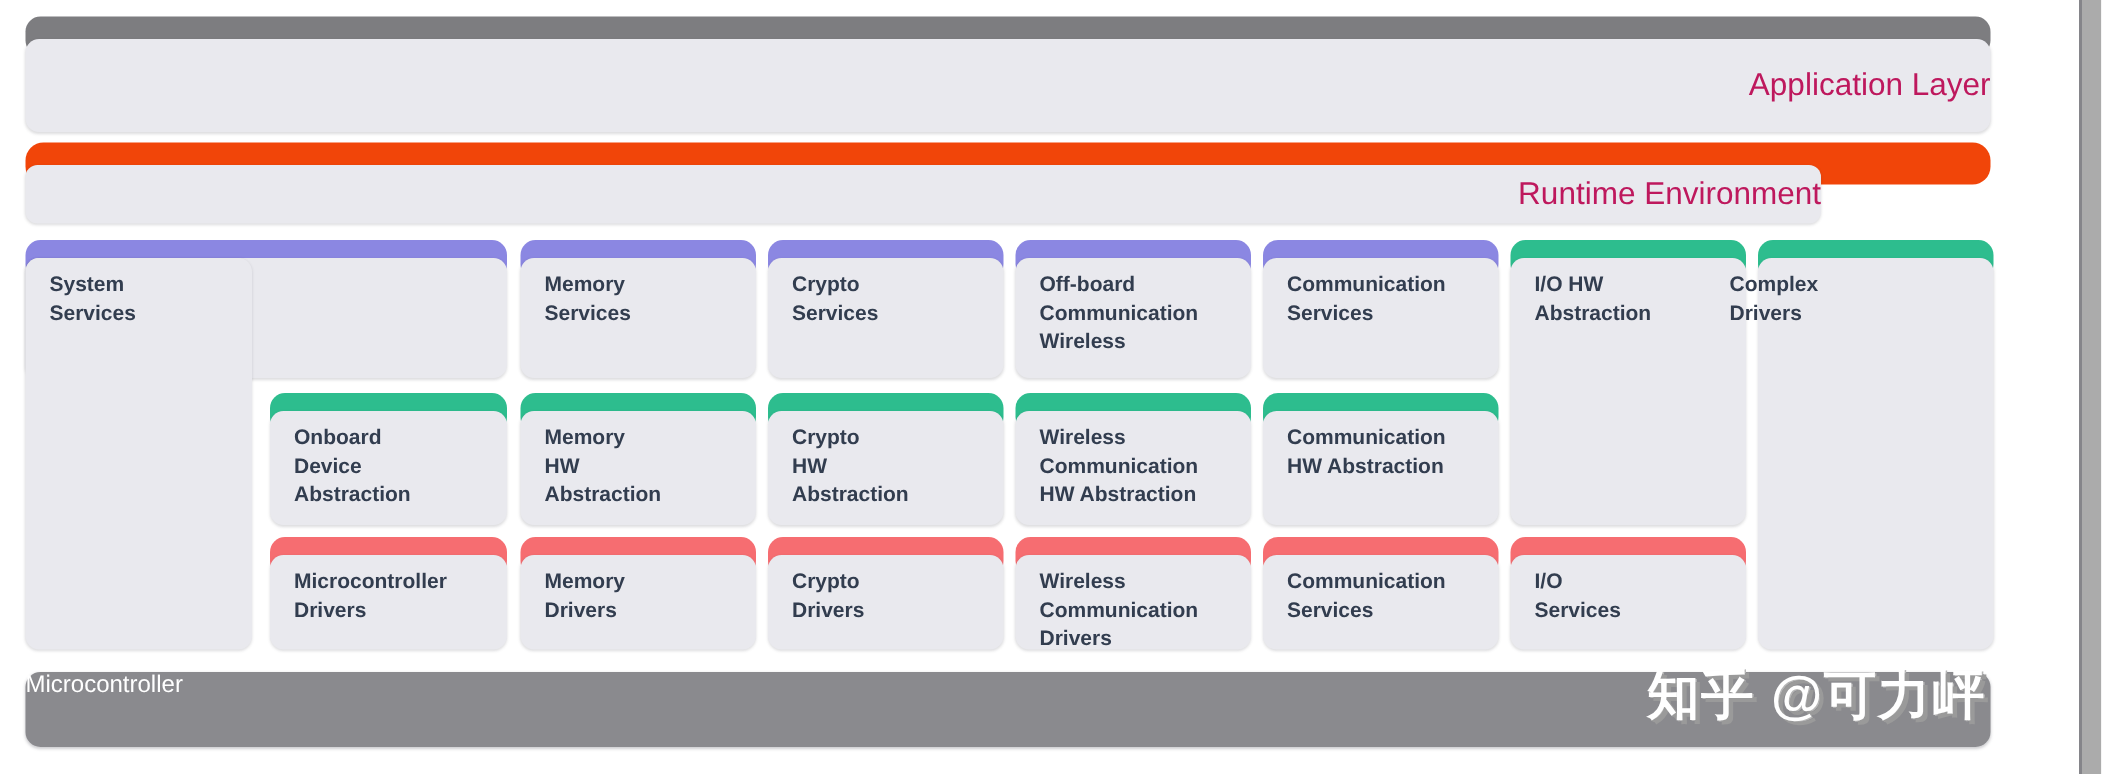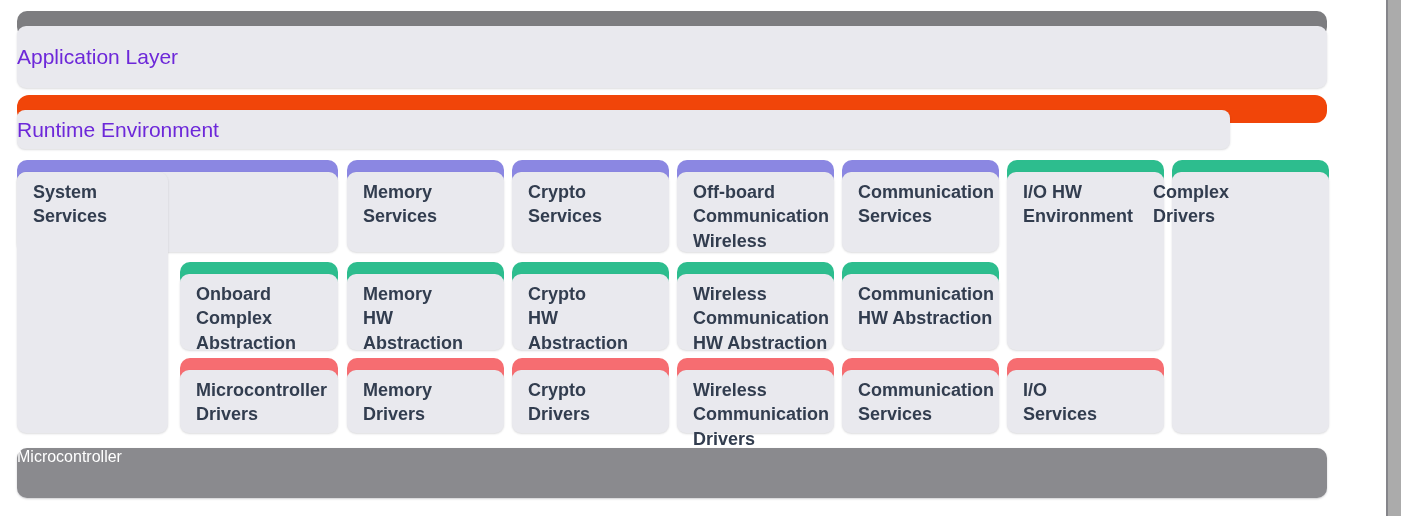--- a/index.html
+++ b/index.html
@@ -19,35 +19,35 @@
   .panel{
     position:absolute;
     background:#e9e9ee;
     border-radius:9px;
     z-index:2;
     box-shadow:0 1px 2px rgba(60,60,70,0.18);
   }
   .panel .biglabel{
     position:absolute;left:0;right:0;top:50%;
     transform:translateY(-50%);
-    text-align:left;
+    text-align:right;
     font-size:21px;
-    color:#6d28d9;
+    color:#be185d;
   }
   .block{position:absolute;z-index:2;}
   .block .bcap{
     position:absolute;height:26px;border-radius:10px;z-index:1;
   }
   .block .bbody{
     position:absolute;background:#e9e9ee;border-radius:9px;z-index:2;
     box-shadow:0 1px 2px rgba(60,60,70,0.18);
   }
   .block .blabel{
     position:absolute;z-index:3;
-    font-size:18px;font-weight:bold;
+    font-size:14px;font-weight:bold;
     line-height:1.35;
     color:#323d4f;
     white-space:pre-line;
   }
   #mcu-bar{
     position:absolute;
     background:#8a8a8e;
     border-radius:10px;
     z-index:2;
     box-shadow:0 1px 2px rgba(60,60,70,0.25);
@@ -79,21 +79,21 @@
 <div id="stage">
 
   <div class="cap" style="left: 17px; top: 11px; width: 1310px; background: rgb(125, 125, 128);"></div>
 
   <div class="panel" style="left:17px;top:26px;width:1310px;height:62px;">
     <div class="biglabel">Application Layer</div>
   </div>
 
   <div class="cap" style="left: 17px; top: 95px; width: 1310px; height: 28px; border-radius: 12px; background: rgb(241, 69, 9);"></div>
 
-  <div class="panel" style="left:17px;top:110px;width:1197px;height:39px;border-radius:8px;padding-left:16px;">
+  <div class="panel" style="left:17px;top:110px;width:1197px;height:39px;border-radius:8px;">
     <div class="biglabel">Runtime Environment</div>
   </div>
 
   <div id="blocks">
       <div class="block">
         <div class="bcap" style="left: 17px; top: 160px; width: 321px; background: rgb(139, 135, 226);"></div>
         <div class="bbody" style="left: 17px; top: 172px; width: 321px; height: 80px;"></div>
         <div class="bbody" style="left: 17px; top: 172px; width: 151px; height: 261px;"></div>
         <div class="blabel" style="left: 33px; top: 180px;">System
 Services</div>
@@ -120,33 +120,33 @@
       <div class="block">
         <div class="bcap" style="left: 842px; top: 160px; width: 157px; background: rgb(139, 135, 226);"></div>
         <div class="bbody" style="left: 842px; top: 172px; width: 157px; height: 80px;"></div>
         <div class="blabel" style="left: 858px; top: 180px;">Communication
 Services</div>
       </div>
       <div class="block">
         <div class="bcap" style="left: 1007px; top: 160px; width: 157px; background: rgb(45, 189, 142);"></div>
         <div class="bbody" style="left: 1007px; top: 172px; width: 157px; height: 178px;"></div>
         <div class="blabel" style="left: 1023px; top: 180px;">I/O HW
-Environment</div>
+Abstraction</div>
       </div>
       <div class="block">
         <div class="bcap" style="left: 1172px; top: 160px; width: 157px; background: rgb(45, 189, 142);"></div>
         <div class="bbody" style="left: 1172px; top: 172px; width: 157px; height: 261px;"></div>
         <div class="blabel" style="left: 1153px; top: 180px;">Complex
 Drivers</div>
       </div>
       <div class="block">
         <div class="bcap" style="left: 180px; top: 262px; width: 158px; background: rgb(45, 189, 142);"></div>
         <div class="bbody" style="left: 180px; top: 274px; width: 158px; height: 76px;"></div>
         <div class="blabel" style="left: 196px; top: 282px;">Onboard
-Complex
+Device
 Abstraction</div>
       </div>
       <div class="block">
         <div class="bcap" style="left: 347px; top: 262px; width: 157px; background: rgb(45, 189, 142);"></div>
         <div class="bbody" style="left: 347px; top: 274px; width: 157px; height: 76px;"></div>
         <div class="blabel" style="left: 363px; top: 282px;">Memory
 HW Abstraction</div>
       </div>
       <div class="block">
         <div class="bcap" style="left: 512px; top: 262px; width: 157px; background: rgb(45, 189, 142);"></div>
@@ -202,16 +202,17 @@
         <div class="bcap" style="left: 1007px; top: 358px; width: 157px; background: rgb(246, 109, 113);"></div>
         <div class="bbody" style="left: 1007px; top: 370px; width: 157px; height: 63px;"></div>
         <div class="blabel" style="left: 1023px; top: 378px;">I/O Services</div>
       </div>
     </div>
 
   <div id="mcu-bar" style="left: 17px; top: 448px; width: 1310px; height: 50px; background: rgb(138, 138, 142);">
     <div class="biglabel">Microcontroller</div>
   </div>
 
+  <div id="watermark">知乎 @可力岼</div>
 
   <div id="scrollbar-track"></div>
 
 </div>
 
 </body></html>

